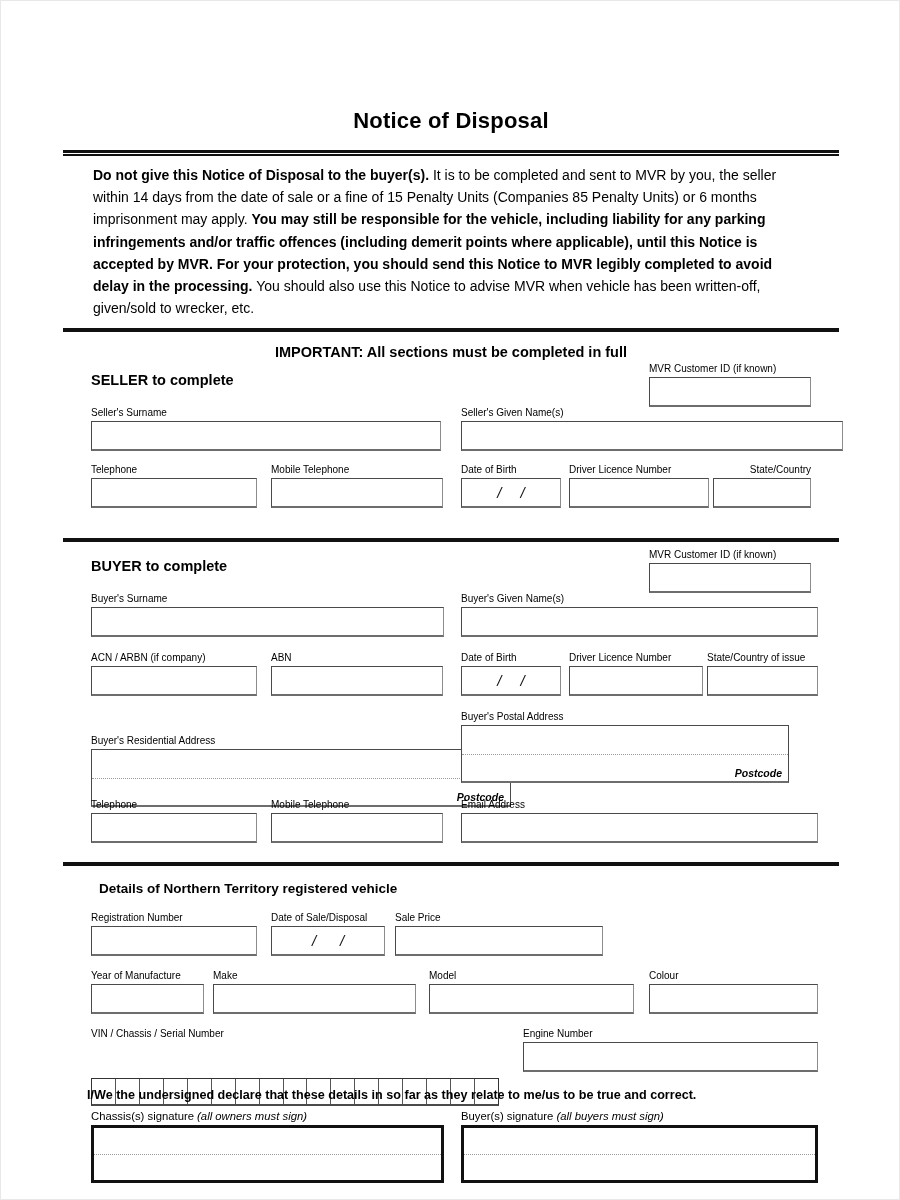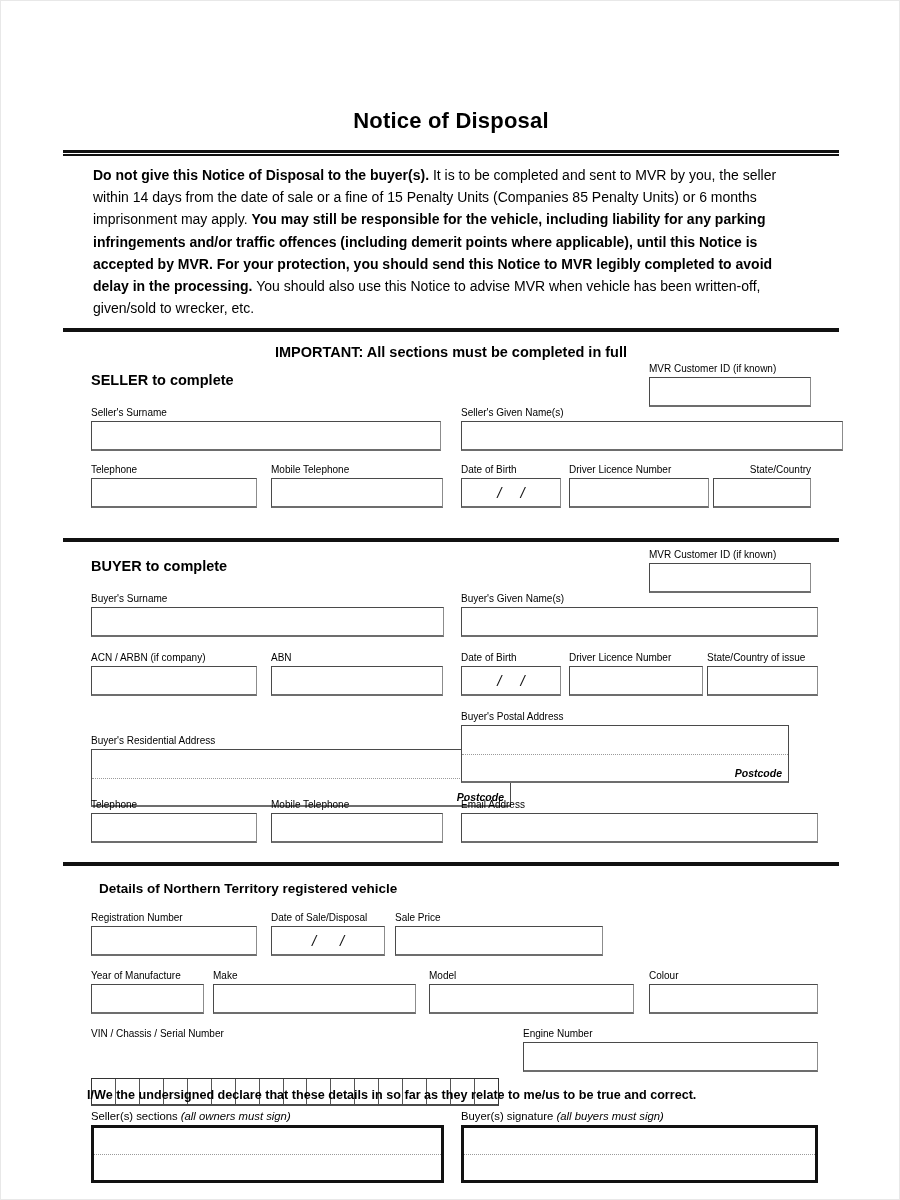--- a/index.html
+++ b/index.html
@@ -379,21 +379,21 @@
       <div class="field" style="position:absolute; left:460px; top:161px; width:295px;">
         <div class="lbl">Engine Number</div>
         <div class="box"></div>
       </div>
     </div>
 
     <div style="position:relative; height:110px;">
       <div class="declare" style="position:absolute; left:0; top:0;">I/We the undersigned declare that these details in so far as they relate to me/us to be true and correct.</div>
 
       <div style="position:absolute; left:28px; top:22px; width:353px;">
-        <div class="sig-lbl"><span>Seller(s) sections </span><i>(all owners must sign)</i></div>
+        <div class="sig-lbl"><span>Chassis(s) signature </span><i>(all owners must sign)</i></div>
         <div class="sigbox" style="margin-top:3px;">
           <div class="mid"></div>
         </div>
       </div>
 
       <div style="position:absolute; left:398px; top:22px; width:357px;">
         <div class="sig-lbl"><span>Buyer(s) signature </span><i>(all buyers must sign)</i></div>
         <div class="sigbox" style="margin-top:3px;">
           <div class="mid"></div>
         </div>

